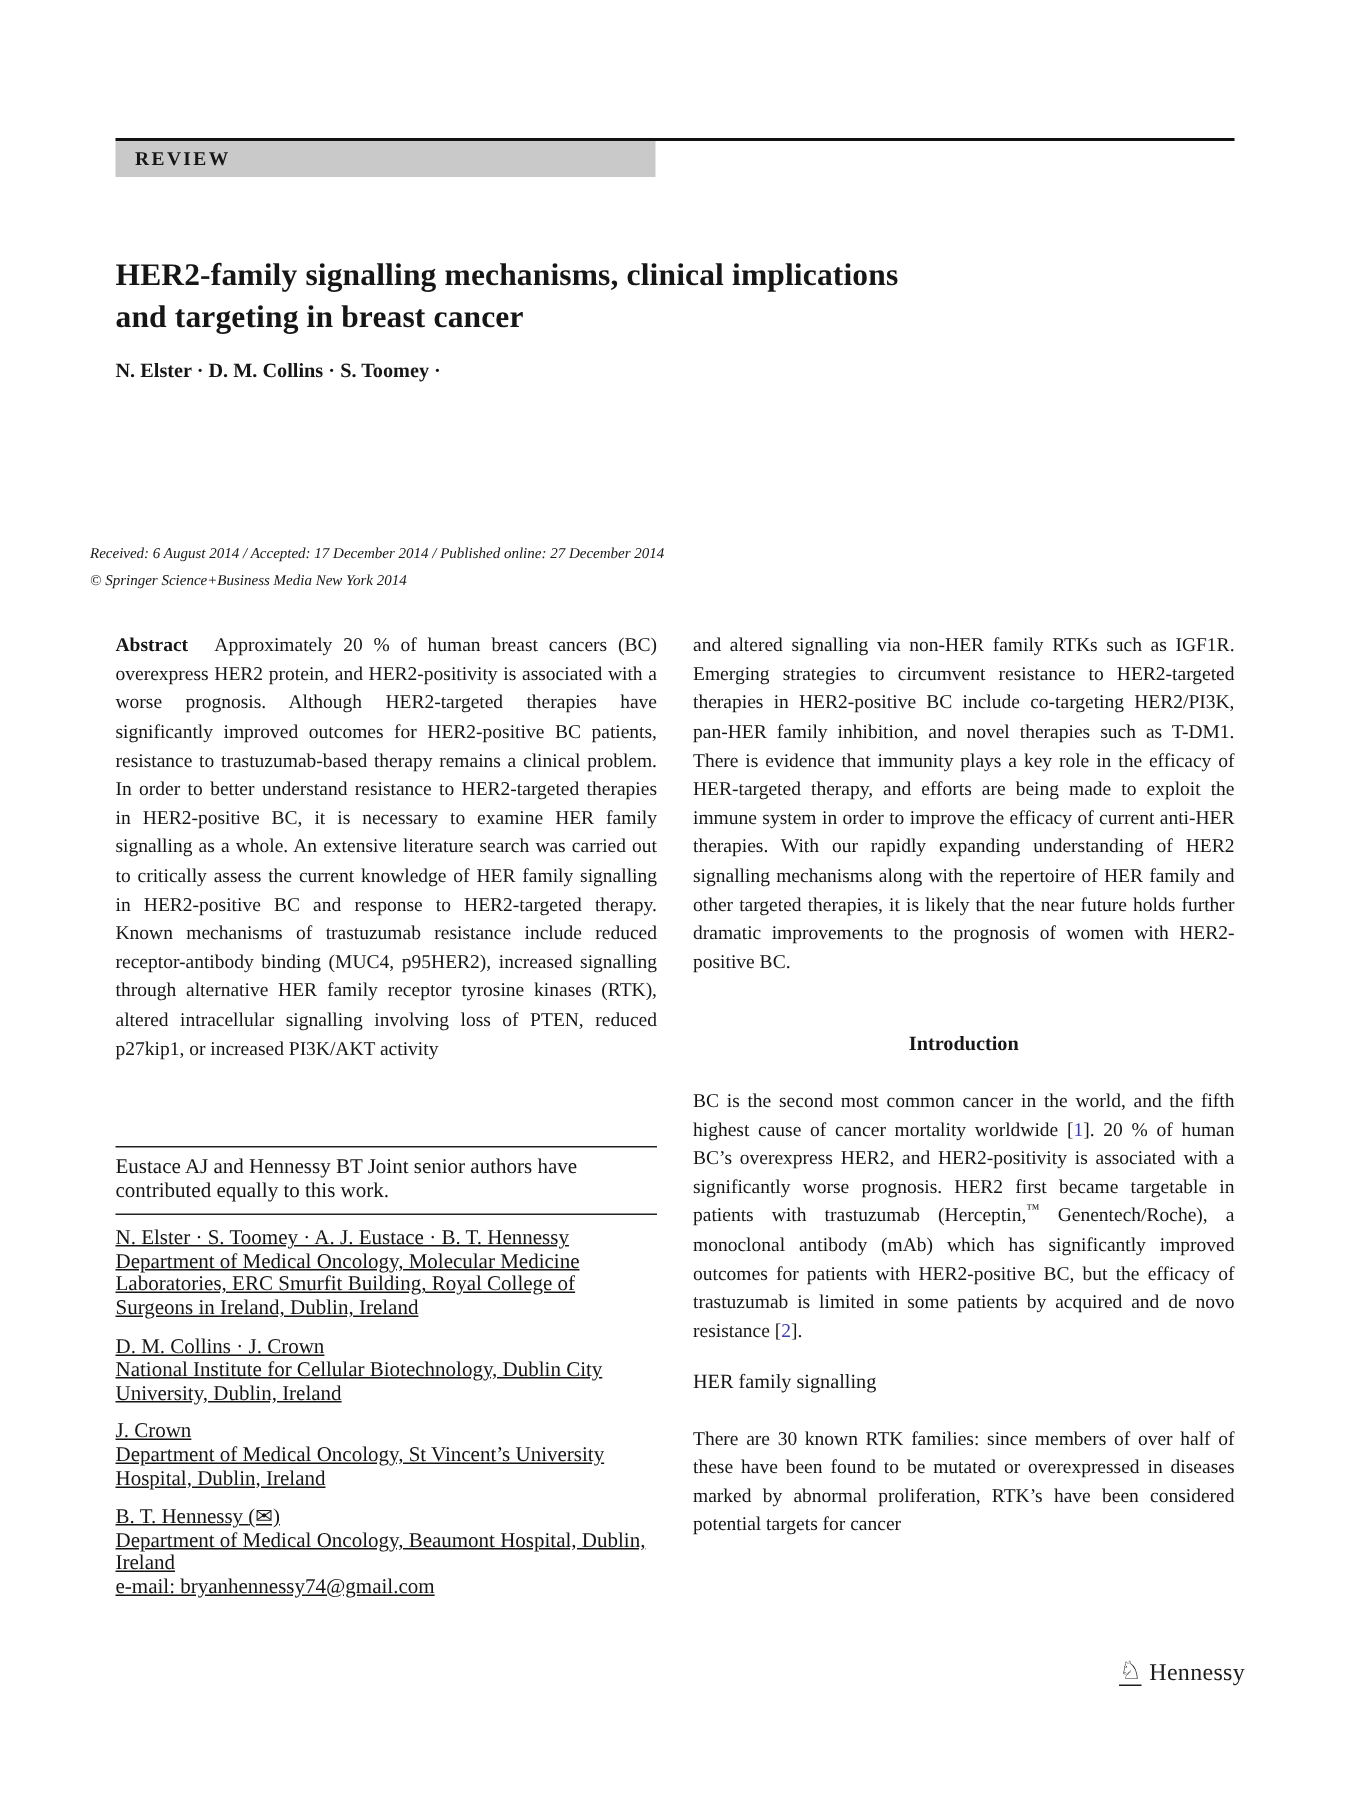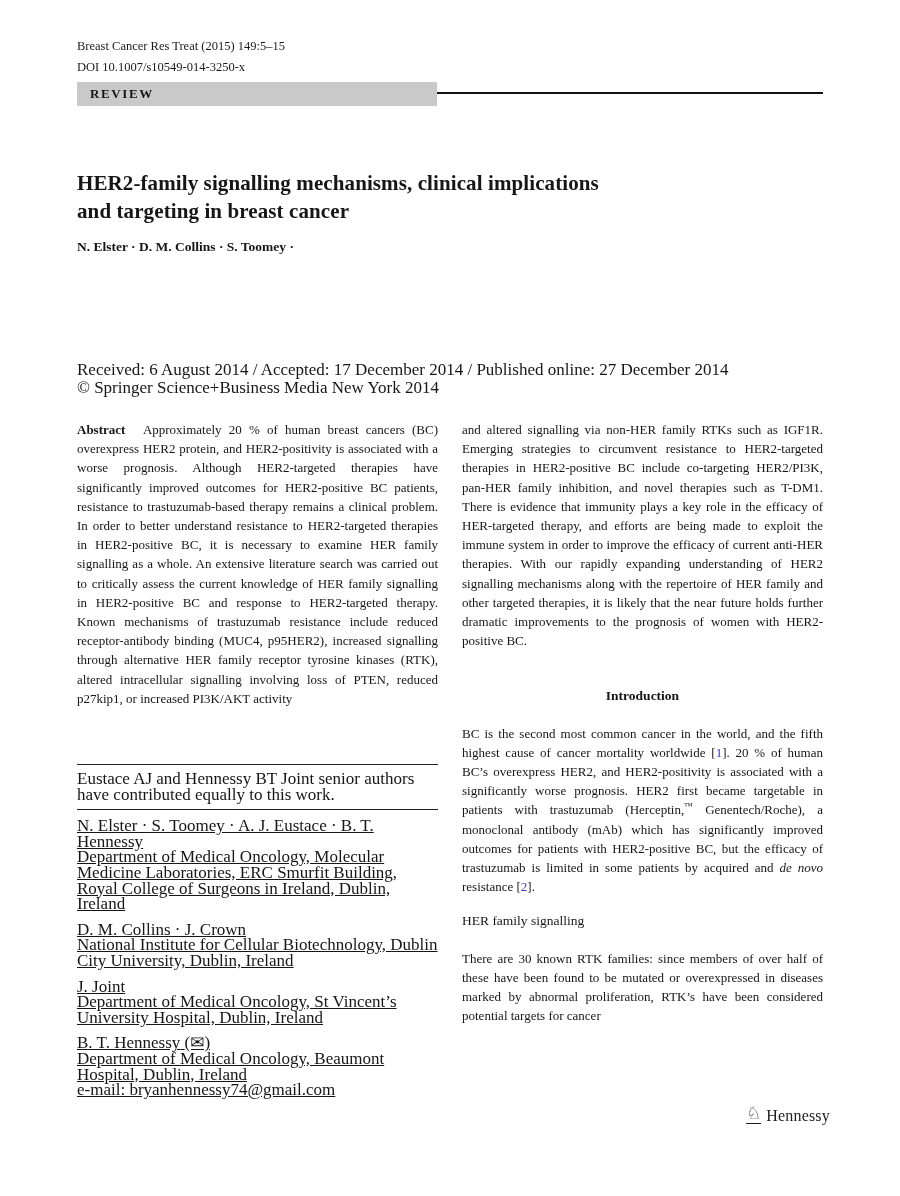--- a/index.html
+++ b/index.html
@@ -29,21 +29,21 @@
     position: absolute;
     left: 77px;
     top: 92px;
     width: 746px;
     height: 2px;
     background: #111;
   }
   .review-banner {
     position: absolute;
     left: 77px;
-    top: 82px;
+    top: 94px;
     width: 360px;
     height: 24px;
     background: #c9c9c9;
     display: flex;
     align-items: center;
     padding-left: 13px;
     box-sizing: border-box;
     font-size: 13px;
     font-weight: bold;
     letter-spacing: 1.6px;
@@ -62,24 +62,25 @@
   .authors {
     position: absolute;
     left: 77px;
     top: 237px;
     font-size: 13.5px;
     font-weight: bold;
     line-height: 19.5px;
   }
   .dates {
     position: absolute;
-    left: 77px;
+    left: 60px;
     top: 361px;
-    font-size: 17px;
+    font-size: 10px;
     line-height: 17.5px;
+    font-style: italic;
   }
   
   .col {
     position: absolute;
     top: 420px;
     width: 361px;
     font-size: 13px;
     line-height: 19.2px;
     text-align: justify;
   }
@@ -104,33 +105,33 @@
     font-size: 13.5px;
     font-weight: normal;
     text-align: left;
   }
   .para { margin-top: 18px !important; }
   .ref {
     color: #3b3bb5;
     text-decoration: none;
     cursor: pointer;
   }
-  .it { font-style: italic; }
+  .it { }
   .tm {
     font-size: 9px;
     vertical-align: super;
     line-height: 0;
   }
   
   .footnotes {
     position: absolute;
     left: 77px;
     top: 764px;
     width: 361px;
-    font-size: 17px;
+    font-size: 14px;
     line-height: 15.6px;
     text-align: left;
   }
   .fn-rule {
     height: 1px;
     background: #222;
     margin: 0;
   }
   .fn-note {
     margin: 0;
@@ -165,24 +166,20 @@
   .wordmark {
     font-family: "Liberation Serif", "DejaVu Serif", serif;
     letter-spacing: 0.2px;
   }
 </style>
 </head>
 <body>
 
 <div class="page">
 
-  <div class="journal-head">
-    <div>Breast Cancer Res Treat (2015) 149:5–15</div>
-    <div>DOI 10.1007/s10549-014-3250-x</div>
-  </div>
 
   <div class="top-rule"></div>
 
   <div class="review-banner">
     <span>REVIEW</span>
   </div>
 
   <h1 class="title">
     <span class="tline">HER2-family signalling mechanisms, clinical implications</span>
     <span class="tline">and targeting in breast cancer</span>
@@ -213,21 +210,21 @@
       <span class="names">N. Elster · S. Toomey · A. J. Eustace · B. T. Hennessy</span>
       <span class="addr">Department of Medical Oncology, Molecular Medicine Laboratories, ERC Smurfit Building, Royal College of Surgeons in Ireland, Dublin, Ireland</span>
     </div>
 
     <div class="aff">
       <span class="names">D. M. Collins · J. Crown</span>
       <span class="addr">National Institute for Cellular Biotechnology, Dublin City University, Dublin, Ireland</span>
     </div>
 
     <div class="aff">
-      <span class="names">J. Joint</span>
+      <span class="names">J. Crown</span>
       <span class="addr">Department of Medical Oncology, St Vincent’s University Hospital, Dublin, Ireland</span>
     </div>
 
     <div class="aff">
       <span class="names"><span>B. T. Hennessy</span> <span>(✉)</span></span>
       <span class="addr">Department of Medical Oncology, Beaumont Hospital, Dublin, Ireland</span>
       <div>e-mail: bryanhennessy74@gmail.com</div>
     </div>
   </div>
 

